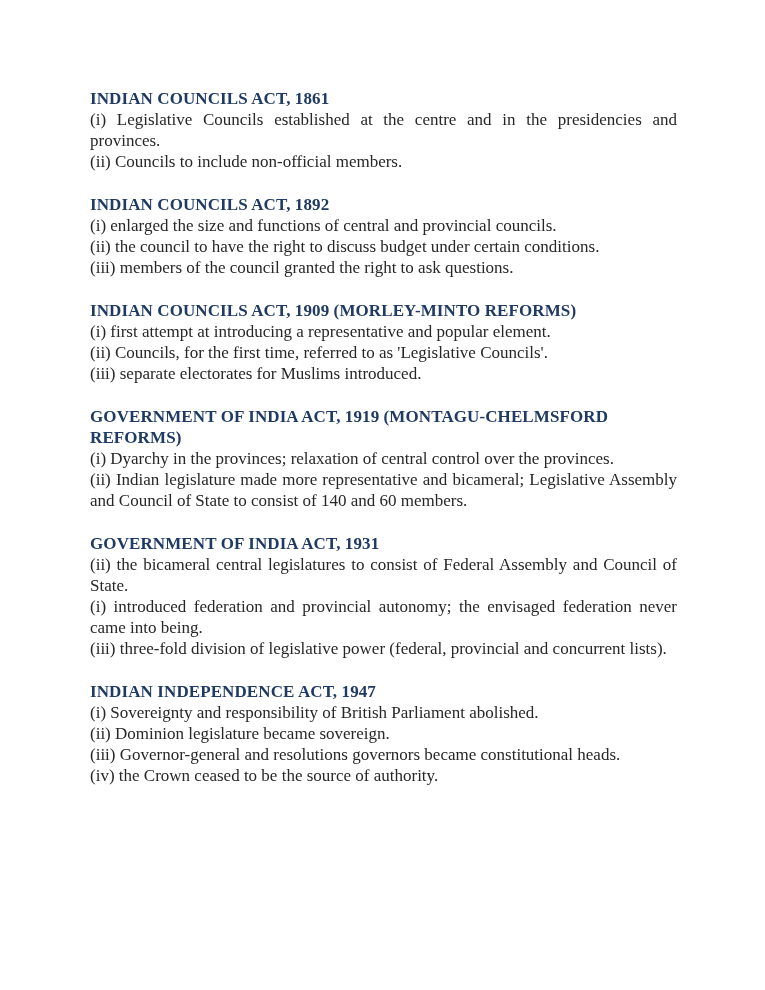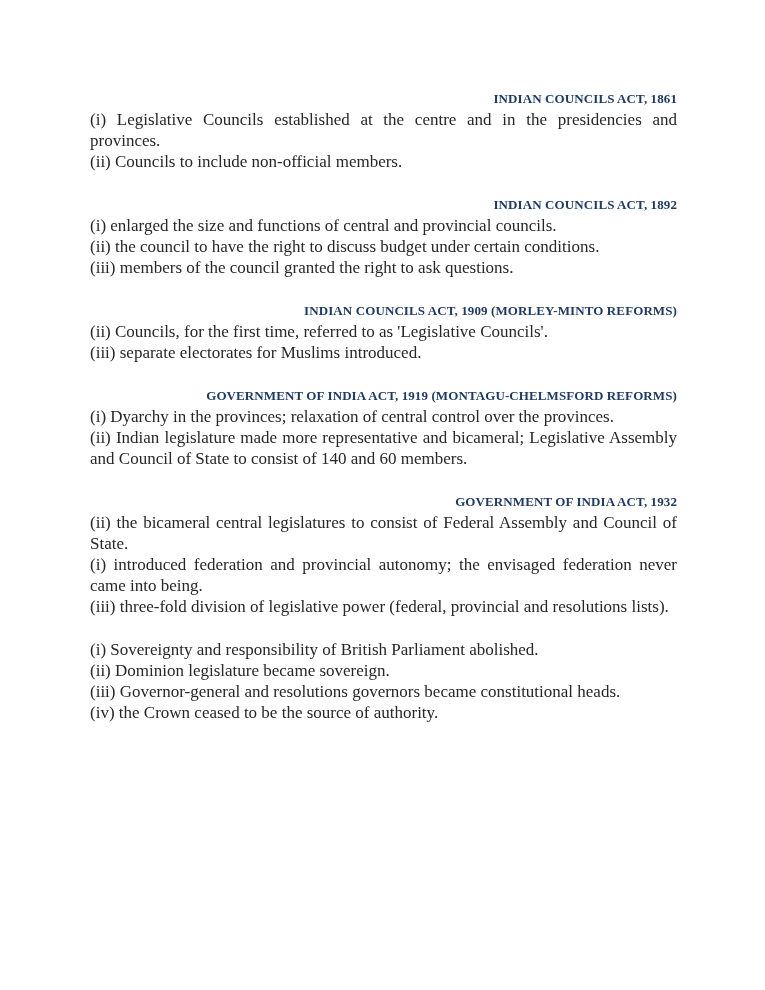--- a/index.html
+++ b/index.html
@@ -20,26 +20,26 @@
     top: 88px;
     left: 90px;
     width: 587px;
   }
   .section {
     margin: 0 0 22px 0;
   }
   .section-heading {
     margin: 0;
     padding: 0;
-    font-size: 13px;
+    font-size: 17px;
     line-height: 21px;
     font-weight: 600;
     letter-spacing: 0.1px;
     color: #1f3a63;
-    text-align: right;
+    text-align: left;
   }
   .section-item {
     margin: 0;
     padding: 0;
     font-size: 17px;
     line-height: 21px;
     font-weight: 400;
     color: #272727;
     text-align: justify;
   }
@@ -58,38 +58,40 @@
 
     <div class="section">
       <h2 class="section-heading">INDIAN COUNCILS ACT, 1892</h2>
       <p class="section-item">(i) enlarged the size and functions of central and provincial councils.</p>
       <p class="section-item">(ii) the council to have the right to discuss budget under certain conditions.</p>
       <p class="section-item">(iii) members of the council granted the right to ask questions.</p>
     </div>
 
     <div class="section">
       <h2 class="section-heading">INDIAN COUNCILS ACT, 1909 (MORLEY-MINTO REFORMS)</h2>
+      <p class="section-item">(i) first attempt at introducing a representative and popular element.</p>
       <p class="section-item">(ii) Councils, for the first time, referred to as 'Legislative Councils'.</p>
       <p class="section-item">(iii) separate electorates for Muslims introduced.</p>
     </div>
 
     <div class="section">
       <h2 class="section-heading">GOVERNMENT OF INDIA ACT, 1919 (MONTAGU-CHELMSFORD REFORMS)</h2>
       <p class="section-item">(i) Dyarchy in the provinces; relaxation of central control over the provinces.</p>
       <p class="section-item">(ii) Indian legislature made more representative and bicameral; Legislative Assembly and Council of State to consist of 140 and 60 members.</p>
     </div>
 
     <div class="section">
-      <h2 class="section-heading">GOVERNMENT OF INDIA ACT, 1932</h2>
+      <h2 class="section-heading">GOVERNMENT OF INDIA ACT, 1931</h2>
       <p class="section-item">(ii) the bicameral central legislatures to consist of Federal Assembly and Council of State.</p>
       <p class="section-item">(i) introduced federation and provincial autonomy; the envisaged federation never came into being.</p>
-      <p class="section-item">(iii) three-fold division of legislative power (federal, provincial and resolutions lists).</p>
+      <p class="section-item">(iii) three-fold division of legislative power (federal, provincial and concurrent lists).</p>
     </div>
 
     <div class="section">
+      <h2 class="section-heading">INDIAN INDEPENDENCE ACT, 1947</h2>
       <p class="section-item">(i) Sovereignty and responsibility of British Parliament abolished.</p>
       <p class="section-item">(ii) Dominion legislature became sovereign.</p>
       <p class="section-item">(iii) Governor-general and resolutions governors became constitutional heads.</p>
       <p class="section-item">(iv) the Crown ceased to be the source of authority.</p>
     </div>
 
   </div>
 </div>
 
 </body></html>

